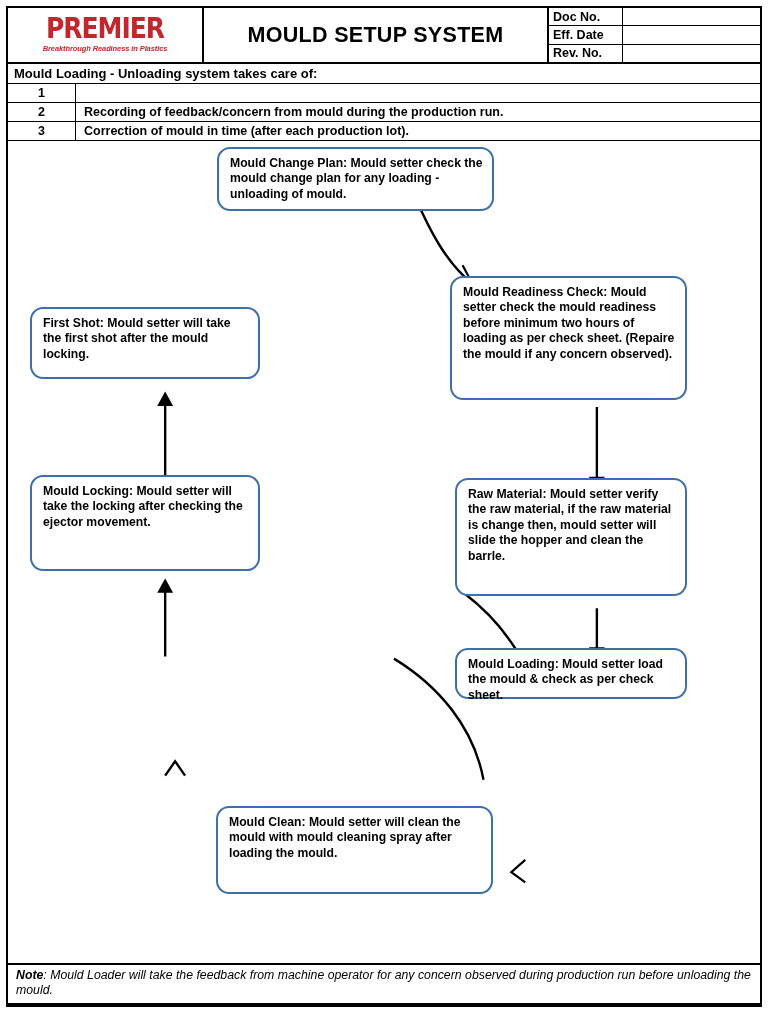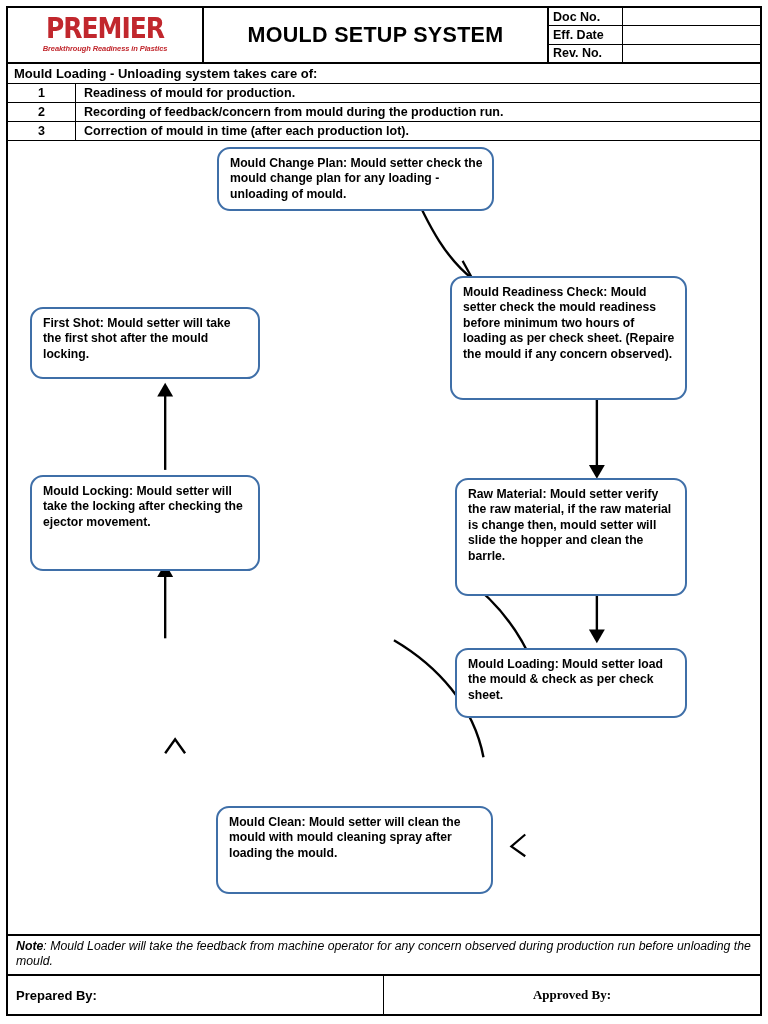--- a/index.html
+++ b/index.html
@@ -12,21 +12,21 @@
     height: 1024px;
     font-family: "Liberation Sans", sans-serif;
     color: #000000;
     overflow: hidden;
   }
   .page {
     position: relative;
     width: 768px;
     height: 1024px;
     box-sizing: border-box;
-    padding: 6px 6px 8px 6px;
+    padding: 6px 6px 17px 6px;
   }
   .sheet {
     position: relative;
     width: 100%;
     height: 100%;
     box-sizing: border-box;
     border: 2px solid #000;
     display: flex;
     flex-direction: column;
   }
@@ -222,21 +222,20 @@
         <div class="meta-row">
           <div class="meta-label">Rev. No.</div>
           <div class="meta-val"></div>
         </div>
       </div>
     </div>
 
     <div class="intro-title">Mould Loading - Unloading system takes care of:</div>
     <div class="intro-row">
       <div class="intro-num">1</div>
-      <div class="intro-txt">Readiness of mould for production.</div>
     </div>
     <div class="intro-row">
       <div class="intro-num">2</div>
       <div class="intro-txt">Recording of feedback/concern from mould during the production run.</div>
     </div>
     <div class="intro-row">
       <div class="intro-num">3</div>
       <div class="intro-txt">Correction of mould in time (after each production lot).</div>
     </div>
 
@@ -270,32 +269,28 @@
           <path d="M 150 258 L 158 244 L 166 258" fill="#000000" stroke="none"></path>
         </g>
       </svg>
 
       <div class="node" style="left:209px; top:6px; width:277px; height:64px;">Mould Change Plan: Mould setter check the mould change plan for any loading - unloading of mould.</div>
 
       <div class="node" style="left:442px; top:135px; width:237px; height:124px;">Mould Readiness Check: Mould setter check the mould readiness before minimum two hours of loading as per check sheet. (Repaire the mould if any concern observed).</div>
 
       <div class="node" style="left:447px; top:337px; width:232px; height:118px;">Raw Material: Mould setter verify the raw material, if the raw material is change then, mould setter will slide the hopper and clean the barrle.</div>
 
-      <div class="node" style="left:447px; top:507px; width:232px; height:70px;">Mould Loading: Mould setter load the mould &amp; check as per check sheet.</div>
+      <div class="node" style="left:447px; top:507px; width:232px; height:51px;">Mould Loading: Mould setter load the mould &amp; check as per check sheet.</div>
 
       <div class="node" style="left:208px; top:665px; width:277px; height:88px;">Mould Clean: Mould setter will clean the mould with mould cleaning spray after loading the mould.</div>
 
 
       <div class="node" style="left:22px; top:334px; width:230px; height:96px;">Mould Locking: Mould setter will take the locking after checking the ejector movement.</div>
 
       <div class="node" style="left:22px; top:166px; width:230px; height:72px;">First Shot: Mould setter will take the first shot after the mould locking.</div>
     </div>
 
     <div class="note">
       <b>Note</b><span>: Mould Loader will take the feedback from machine operator for any concern observed during production run before unloading the mould.</span>
     </div>
-    <div class="sign">
-      <div class="sign-left">Prepared By:</div>
-      <div class="sign-right">Approved By:</div>
-    </div>
 
   </div>
 </div>
 
 </body></html>

